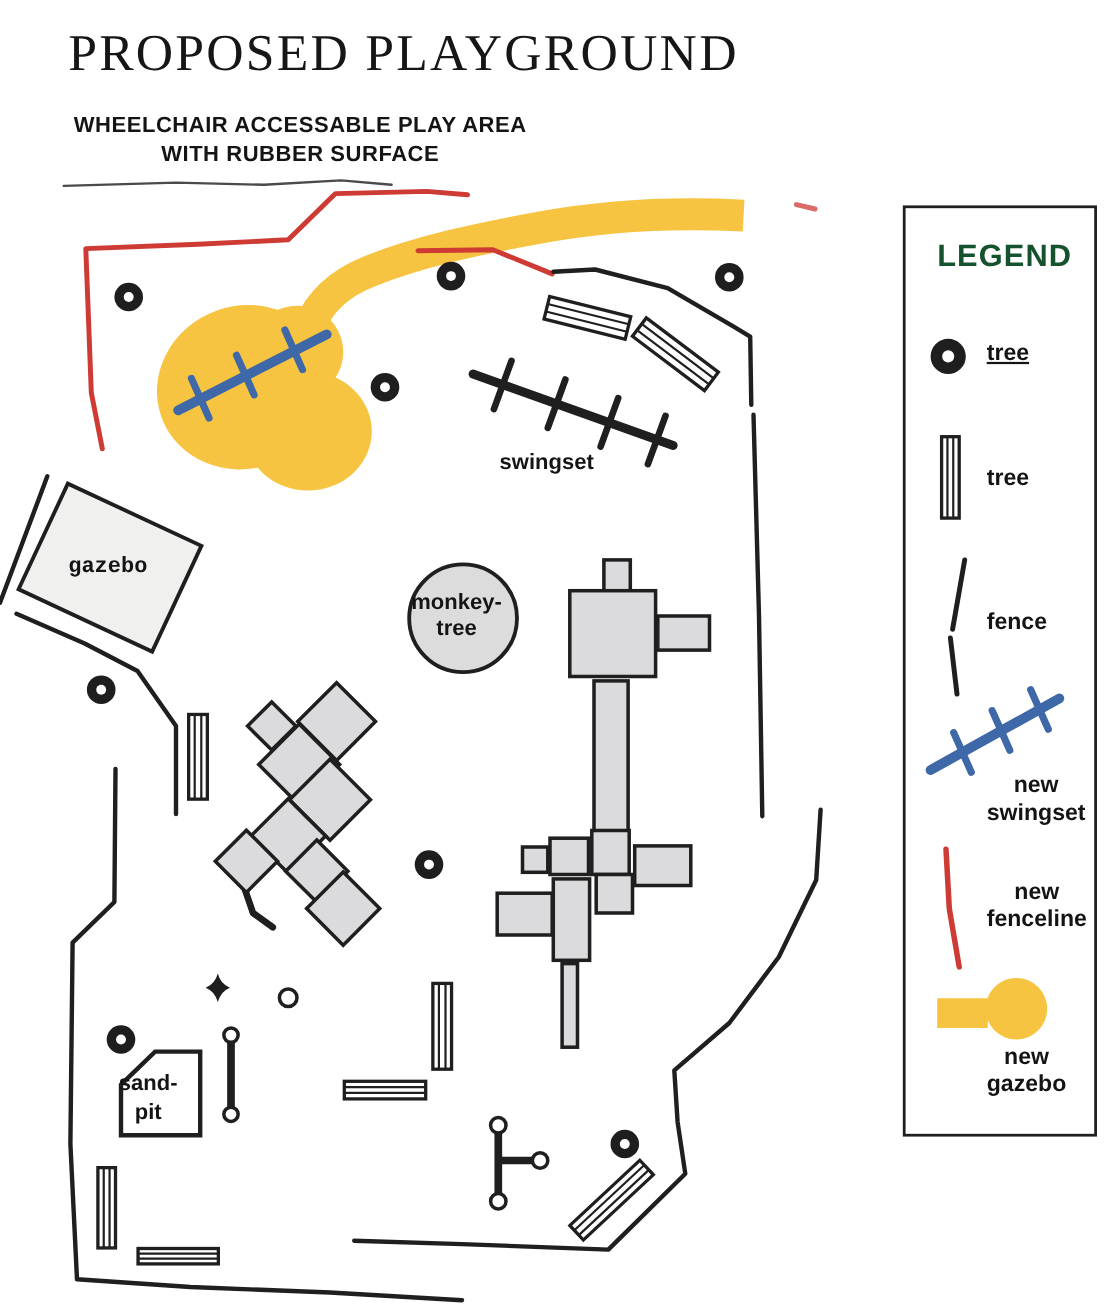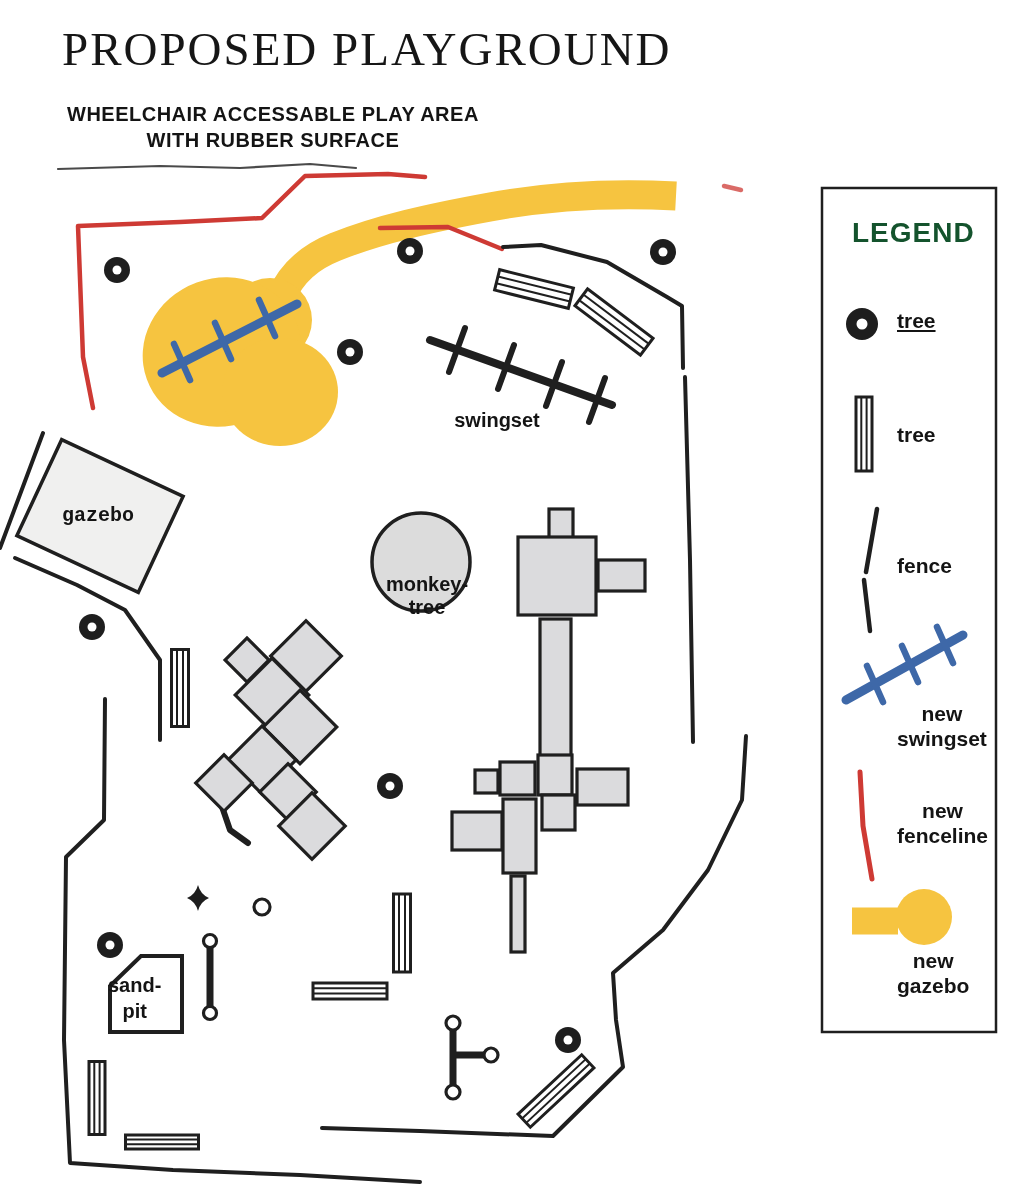--- a/index.html
+++ b/index.html
@@ -223,21 +223,21 @@
 
 <div class="abs subtitle" style="left:67px;top:101px;">
   <div>WHEELCHAIR ACCESSABLE PLAY AREA</div>
   <div>WITH RUBBER SURFACE</div>
 </div>
 
 <div class="abs maplabel center" style="left:54px;top:504px;width:88px;font-family:Liberation Mono, monospace;">gazebo</div>
 
 <div class="abs maplabel center" style="left:443px;top:409px;width:108px;">swingset</div>
 
-<div class="abs maplabel center" style="left:375px;top:537px;width:104px;line-height:23px;margin-top:36px;">
+<div class="abs maplabel center" style="left:363px;top:537px;width:104px;line-height:23px;">
   <div>monkey-</div>
   <div>tree</div>
 </div>
 
 <div class="abs maplabel" style="left:108px;top:972px;line-height:26px;">
   <div>sand-</div>
   <div>pit</div>
 </div>
 
 <div class="abs legend-title" style="left:852px;top:217px;">LEGEND</div>

